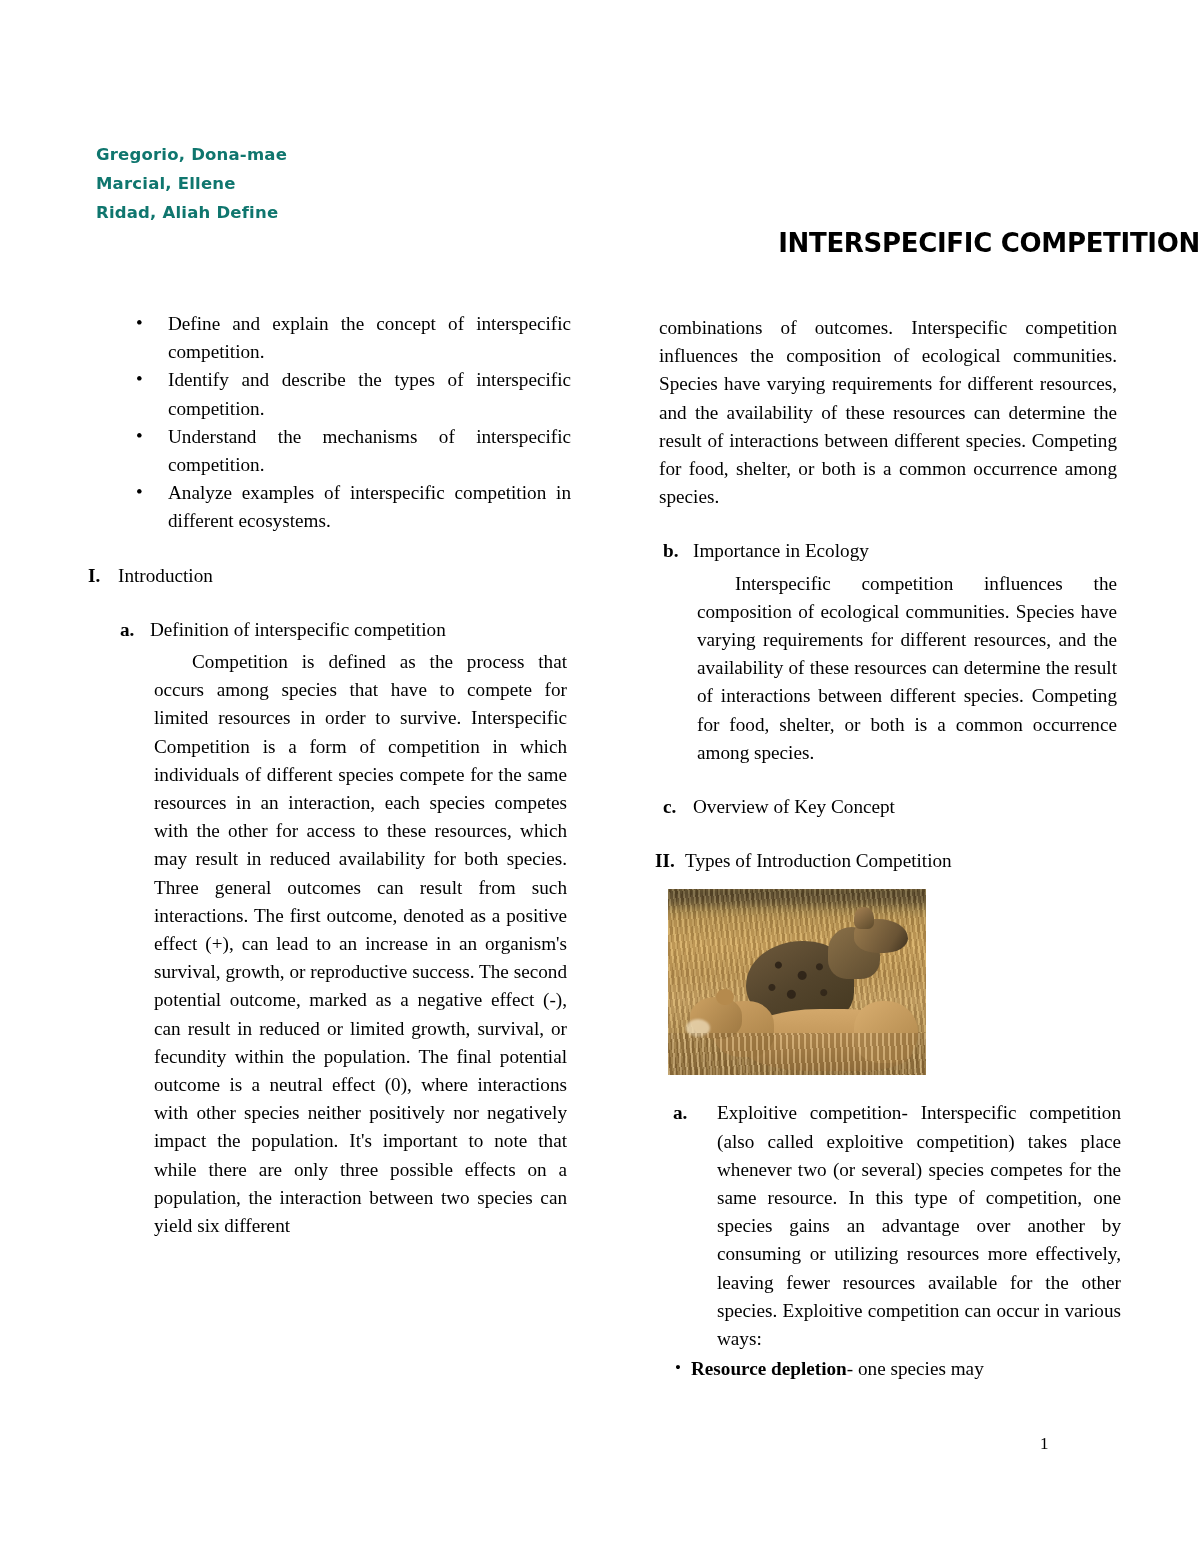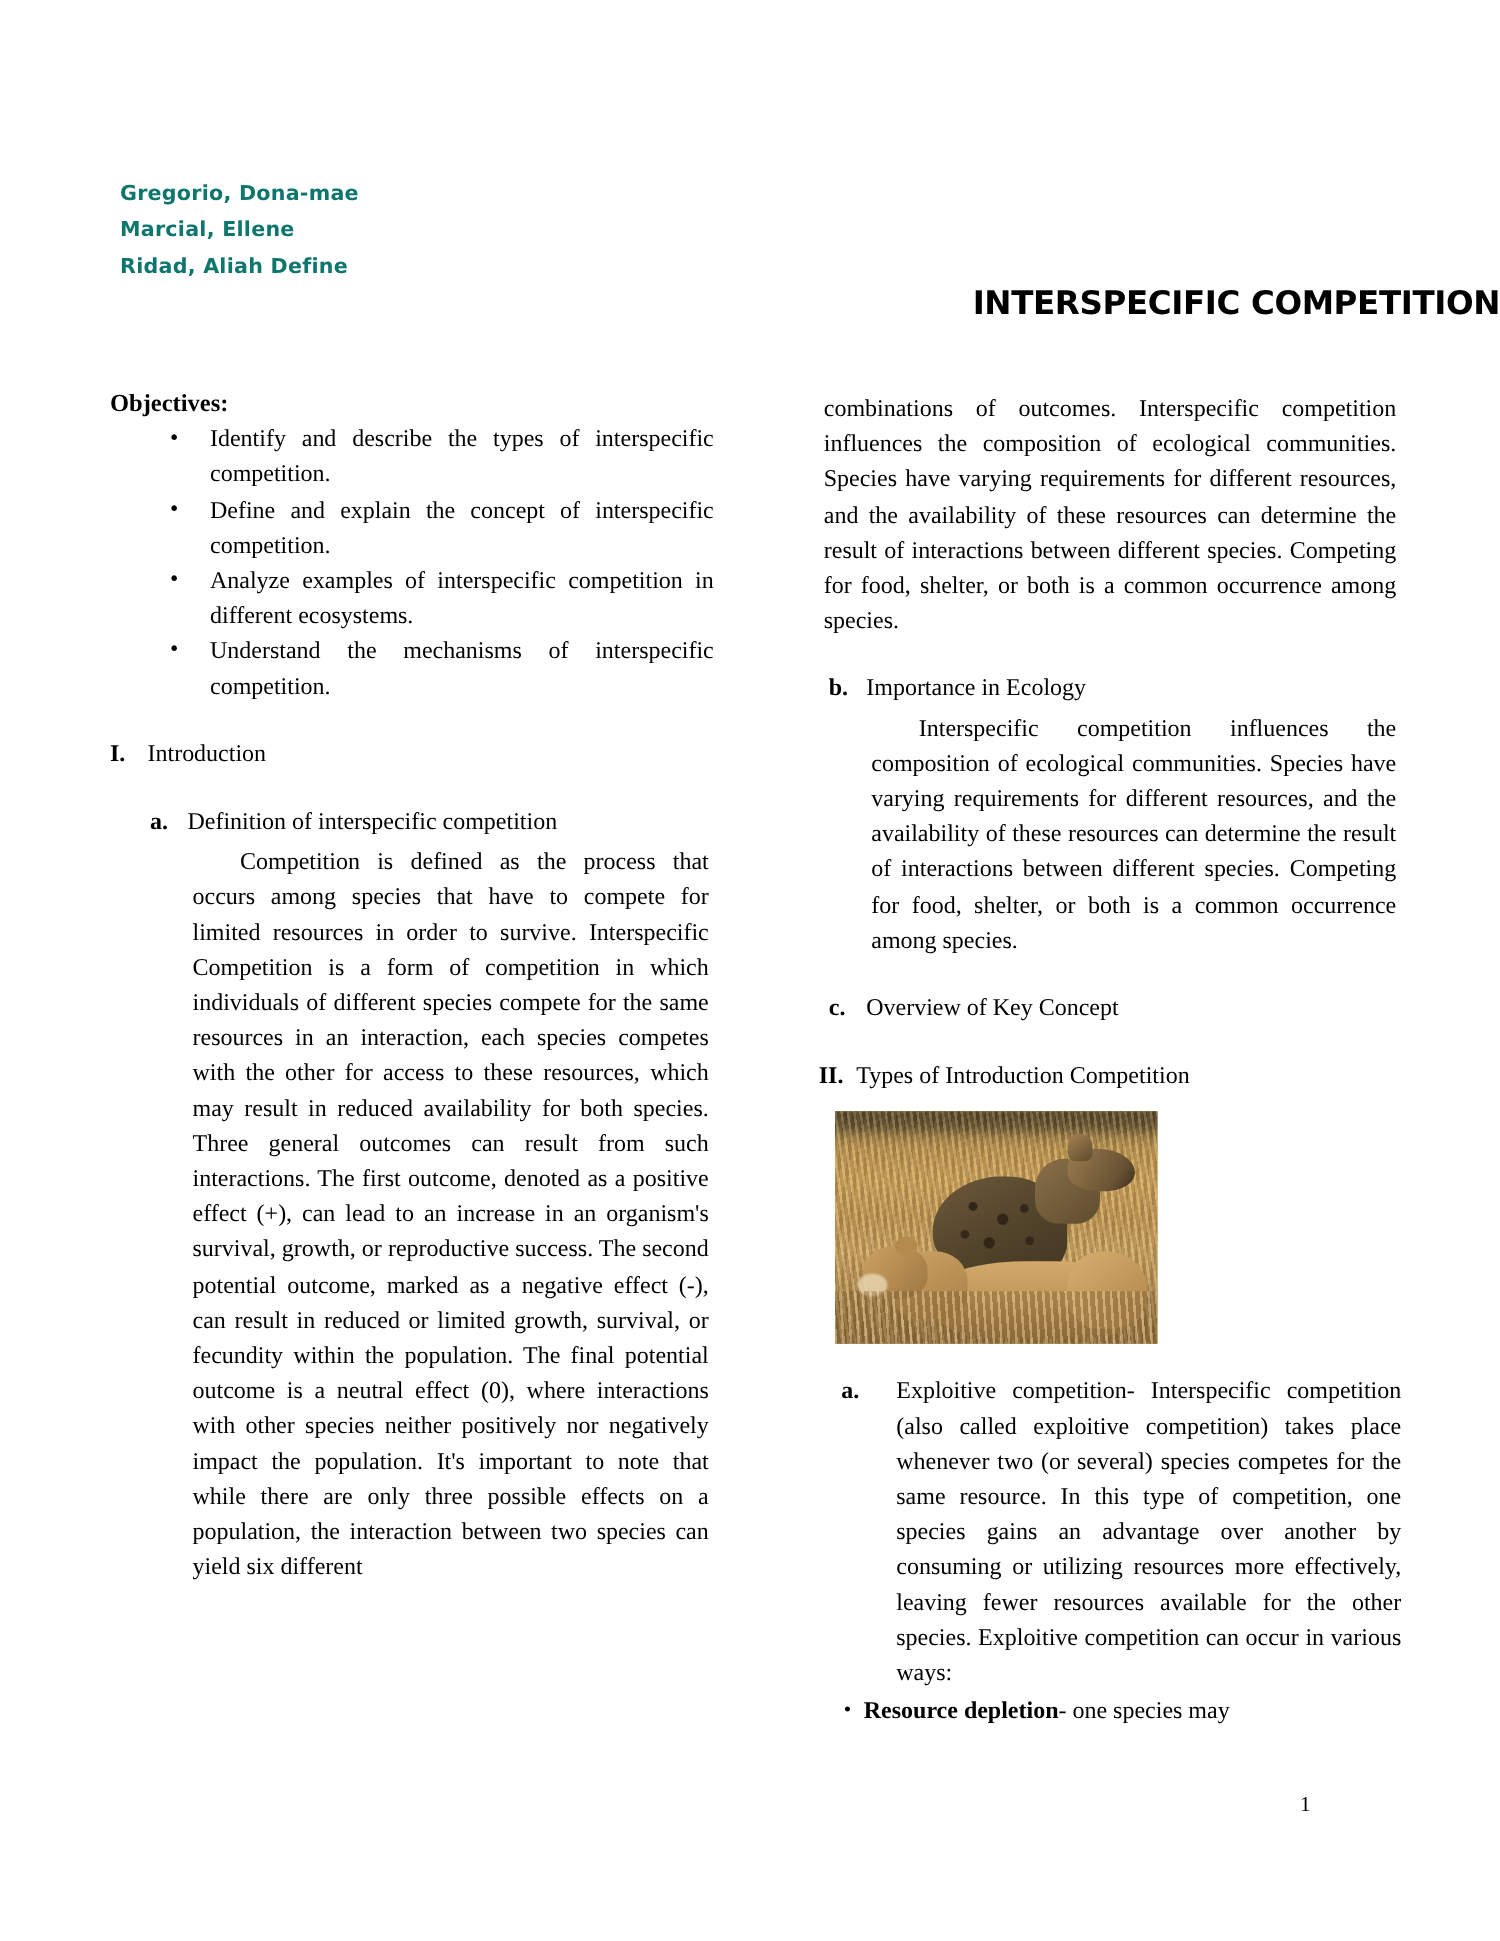--- a/index.html
+++ b/index.html
@@ -293,27 +293,26 @@
   <div class="authors">
     <div>Gregorio, Dona-mae</div>
     <div>Marcial, Ellene</div>
     <div>Ridad, Aliah Define</div>
   </div>
 
   <div class="doc-title">INTERSPECIFIC COMPETITION</div>
 
   <div class="col col-left">
 
-    <div class="sec-label">Objectives:</div>
 
     <ul class="obj-list">
+      <li>Define and explain the concept of interspecific competition.</li>
       <li>Identify and describe the types of interspecific competition.</li>
-      <li>Define and explain the concept of interspecific competition.</li>
+      <li>Understand the mechanisms of interspecific competition.</li>
       <li>Analyze examples of interspecific competition in different ecosystems.</li>
-      <li>Understand the mechanisms of interspecific competition.</li>
     </ul>
 
     <div class="heading-line lvl1">
       <span class="num">I.</span>
       <span class="txt bold">Introduction</span>
     </div>
 
     <div class="heading-line lvl2">
       <span class="num">a.</span>
       <span class="txt bold">Definition of interspecific competition</span>

